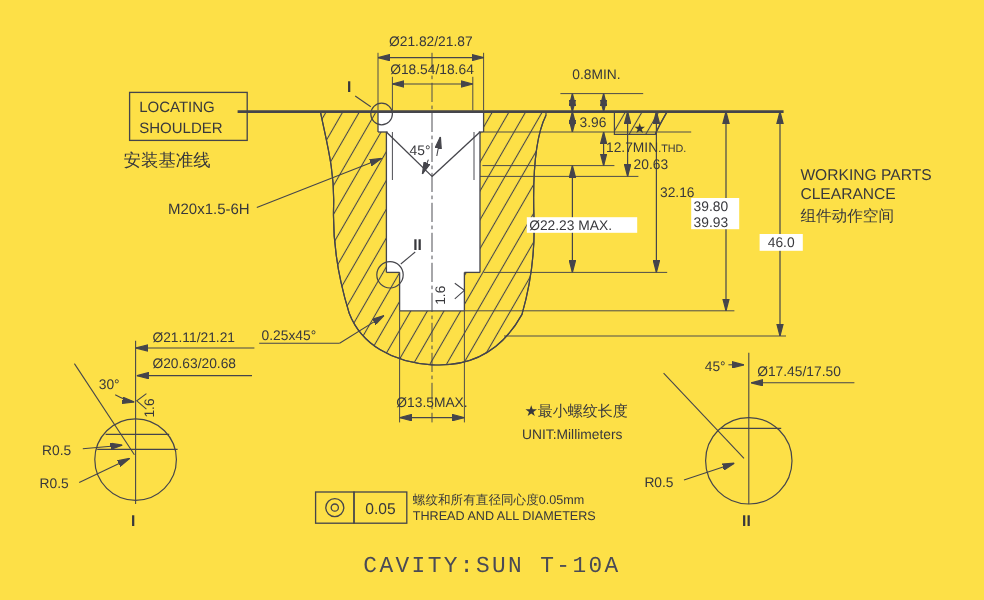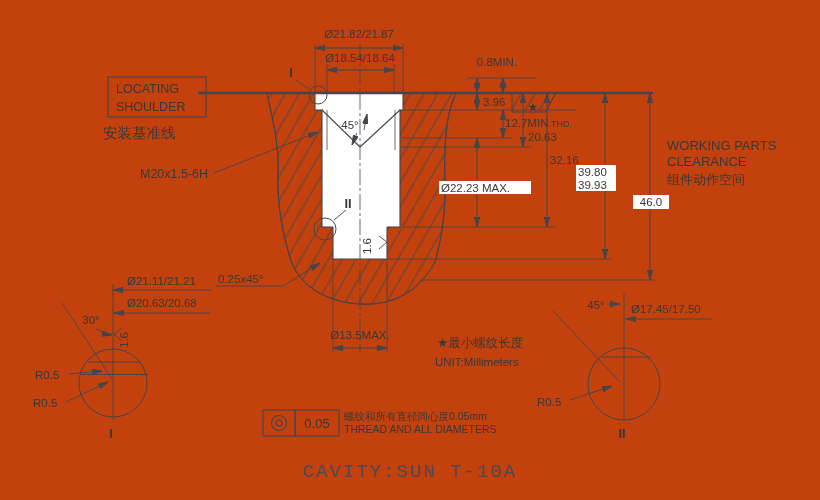--- a/index.html
+++ b/index.html
@@ -1,16 +1,16 @@
 <!DOCTYPE html>
 <html><head>
 <meta charset="utf-8">
 <style>
   html,body{margin:0;padding:0;background:#ffffff;}
-  .page{width:820px;height:500px;position:relative;background:#c2410c;overflow:hidden;}
+  .page{width:820px;height:500px;position:relative;background:#fde047;overflow:hidden;}
   svg{display:block;}
   text{font-family:"Liberation Sans","DejaVu Sans",sans-serif;fill:#38383c;}
   .dim{font-size:11.5px;}
   .dimsm{font-size:9px;}
   .lbl{font-size:12.5px;}
   .cjk{font-size:14.5px;}
   .big{font-size:13px;}
   .marker{font-size:13px;font-weight:bold;}
   .title{font-family:"Liberation Mono","DejaVu Sans Mono",monospace;font-size:19px;letter-spacing:2px;fill:#4a4a55;}
   .note-cn{font-size:12.5px;}

